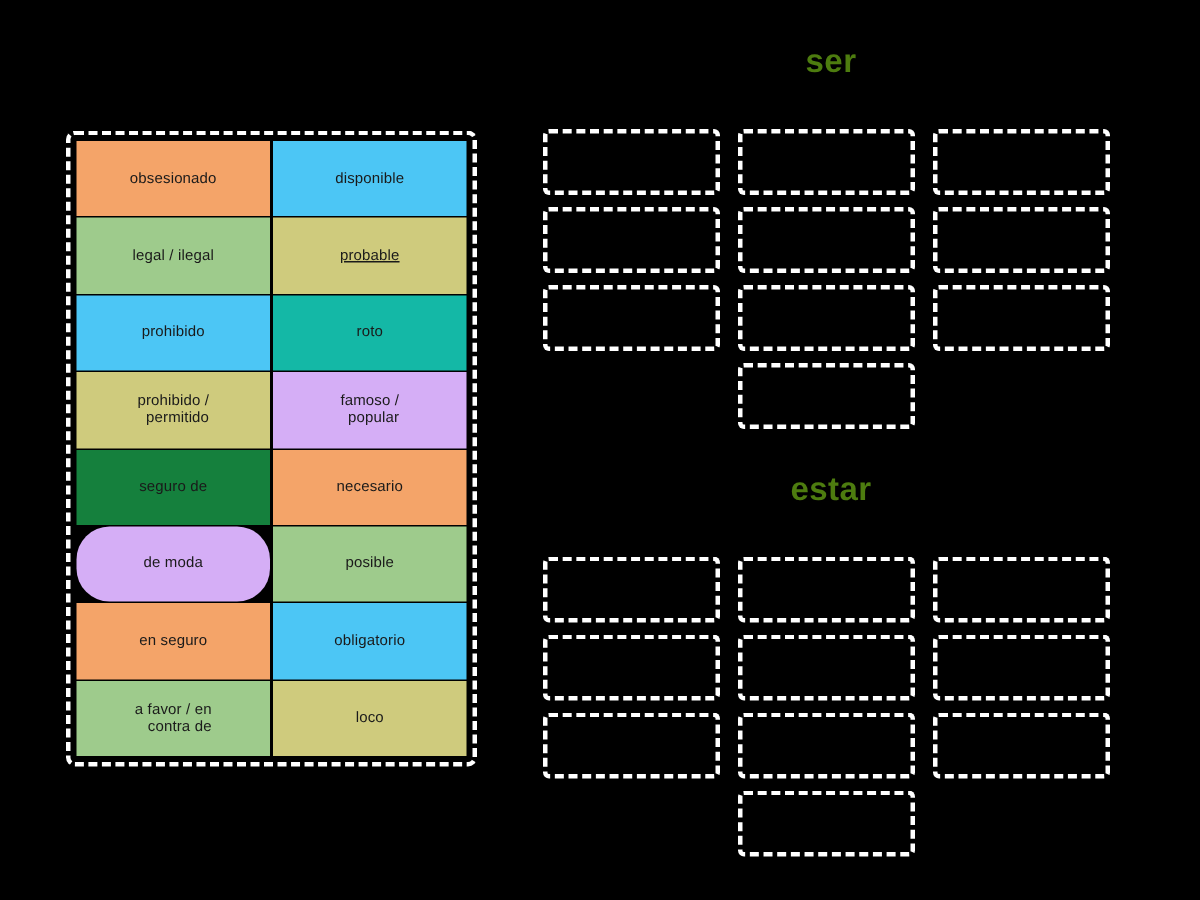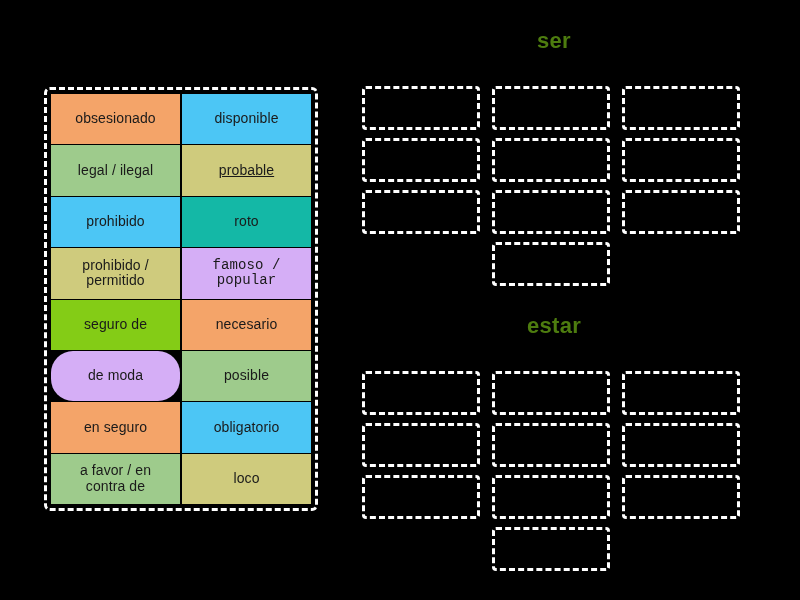--- a/index.html
+++ b/index.html
@@ -39,23 +39,23 @@
     display: grid;
     grid-template-columns: 1fr 1fr;
     grid-template-rows: repeat(8, 1fr);
     gap: 1px 2px;
   }
 
   .tile {
     display: flex;
     align-items: center;
     justify-content: center;
-    text-align: center;
+    text-align: right;
     color: #1a1a1a;
-    font-size: 14px;
+    font-size: 10px;
     line-height: 1.12;
     letter-spacing: 0.1px;
     padding: 20px 3px;
     cursor: grab;
     user-select: none;
     overflow: hidden;
     white-space: pre-line;
   }
 
   
@@ -119,23 +119,23 @@
   <div id="tile-bank">
     <div id="tile-grid">
         <div class="tile" style="background: rgb(244, 164, 105);">obsesionado</div>
         <div class="tile" style="background: rgb(76, 198, 245);">disponible</div>
         <div class="tile" style="background: rgb(158, 203, 140);">legal / ilegal</div>
         <div class="tile" style="background: rgb(207, 203, 125); text-decoration: underline;">probable</div>
         <div class="tile" style="background: rgb(76, 198, 245);">prohibido</div>
         <div class="tile" style="background: #14b8a6;">roto</div>
         <div class="tile" style="background: rgb(207, 203, 125);">prohibido /
 permitido</div>
-        <div class="tile" style="background: rgb(213, 174, 246); font-family: Liberation Mono, monospace;">famoso /
+        <div class="tile" style="background: rgb(213, 174, 246);">famoso /
 popular</div>
-        <div class="tile" style="background: #84cc16;">seguro de</div>
+        <div class="tile" style="background: #15803d;">seguro de</div>
         <div class="tile" style="background: rgb(244, 164, 105);">necesario</div>
         <div class="tile" style="background: rgb(213, 174, 246); border-radius: 22px;">de moda</div>
         <div class="tile" style="background: rgb(158, 203, 140);">posible</div>
         <div class="tile" style="background: rgb(244, 164, 105);">en seguro</div>
         <div class="tile" style="background: rgb(76, 198, 245);">obligatorio</div>
         <div class="tile" style="background: rgb(158, 203, 140);">a favor / en
 contra de</div>
         <div class="tile" style="background: rgb(207, 203, 125);">loco</div>
       </div>
   </div>

